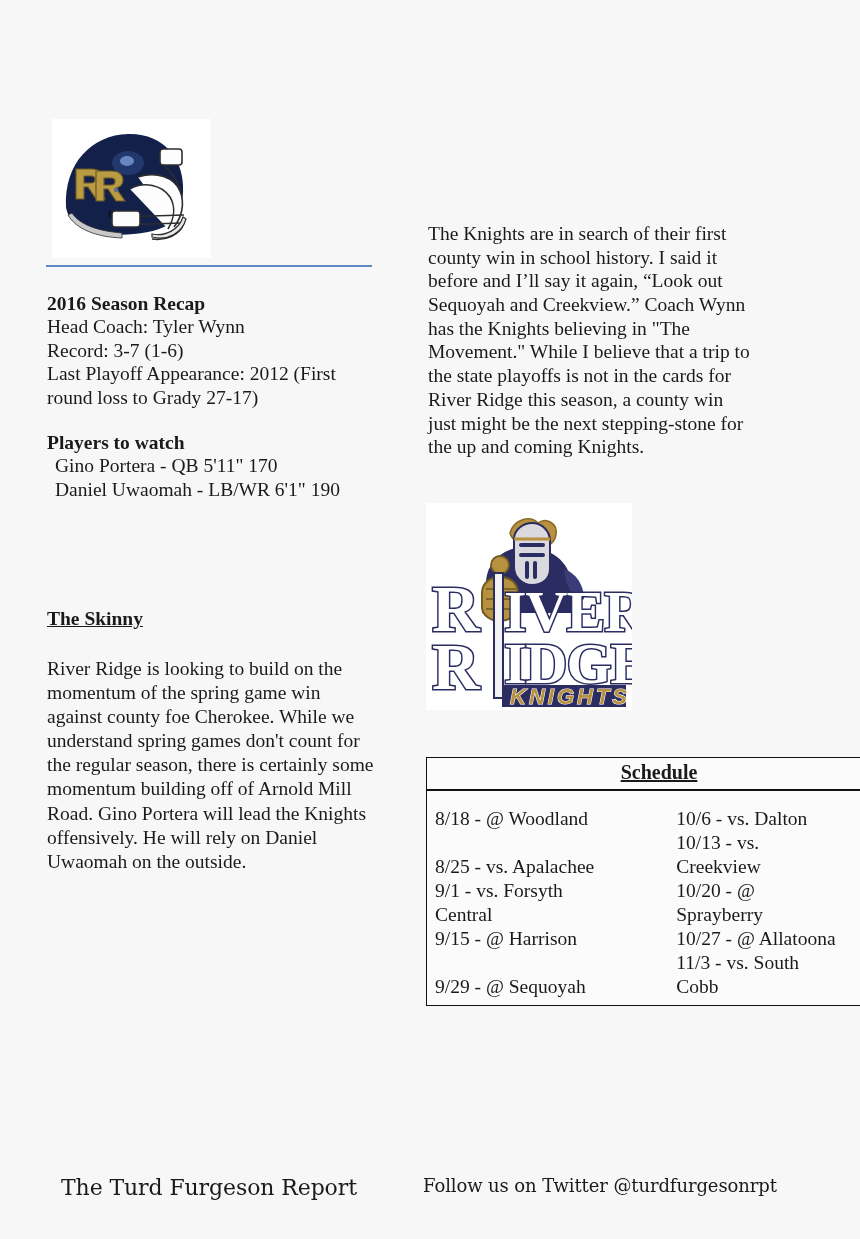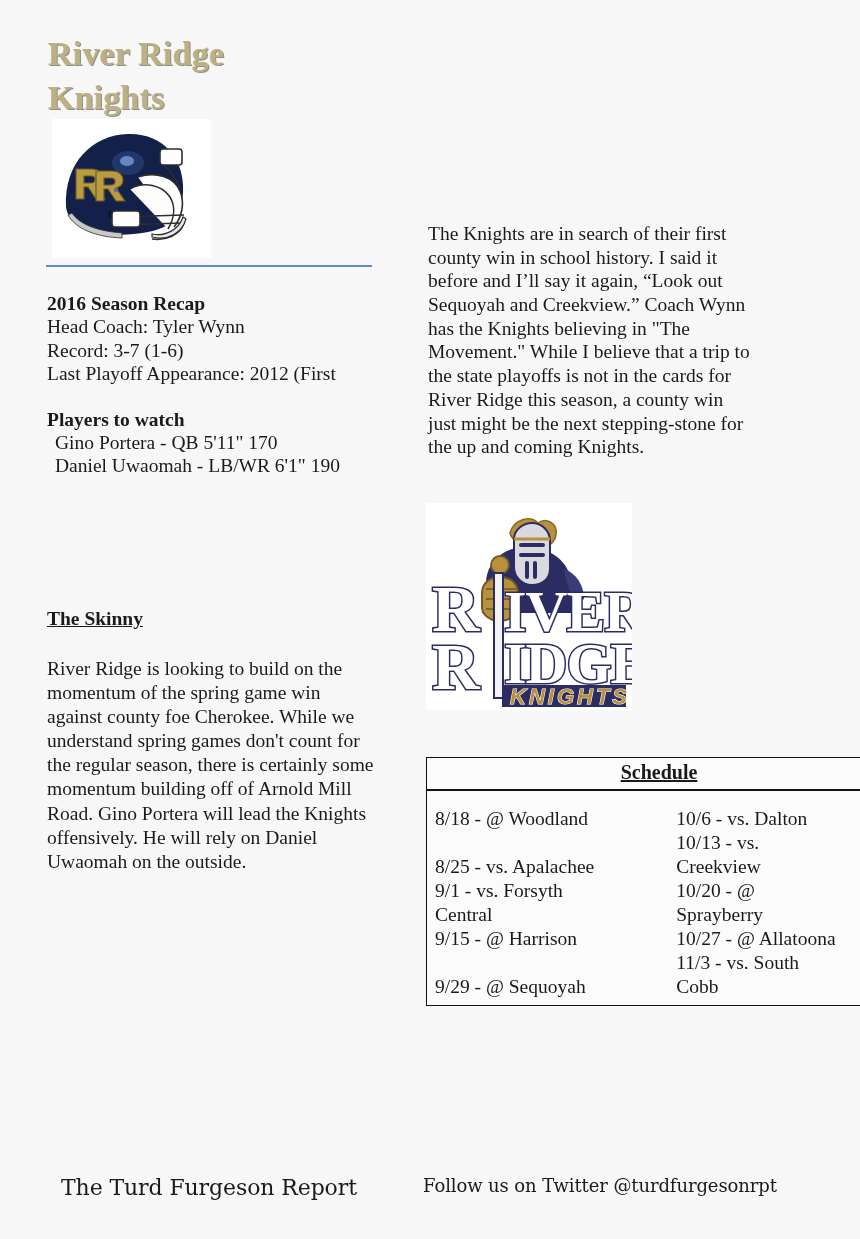--- a/index.html
+++ b/index.html
@@ -175,24 +175,20 @@
     font-family: "DejaVu Serif", "Liberation Serif", serif;
     font-size: 18px;
     letter-spacing: -0.1px;
   }
 </style>
 </head>
 <body>
 
 <div class="page">
 
-  <div class="masthead-title">
-    <span>River Ridge</span><br>
-    <span>Knights</span>
-  </div>
 
   <div class="helmet-frame">
     <svg class="helmet-svg" viewBox="0 0 159 139">
       <rect x="0" y="0" width="159" height="139" fill="#ffffff"></rect>
 
       <path d="M14 88 C12 44 40 16 76 15 C112 14 130 40 131 66 C132 86 126 100 116 106
                C100 115 70 118 48 114 C28 110 16 102 14 88 Z" fill="#13204a"></path>
 
       <ellipse cx="76" cy="44" rx="16" ry="12" fill="#2f4a86" opacity="0.55"></ellipse>
       <ellipse cx="75" cy="42" rx="7" ry="5" fill="#7fa3dd" opacity="0.75"></ellipse>
@@ -224,20 +220,21 @@
     </svg>
   </div>
 
   <div class="hr-blue"></div>
 
   <div class="col-left">
     <div class="sec-head">2016 Season Recap</div>
     <p class="line">Head Coach: Tyler Wynn</p>
     <p class="line">Record: 3-7 (1-6)</p>
     <p class="line">Last Playoff Appearance: 2012 (First</p>
+    <p class="line">round loss to Grady 27-17)</p>
 
     <div class="block-gap"></div>
 
     <div class="sec-head">Players to watch</div>
     <ul class="players">
       <li>Gino Portera - QB 5'11" 170</li>
       <li>Daniel Uwaomah - LB/WR 6'1" 190</li>
     </ul>
   </div>
 

